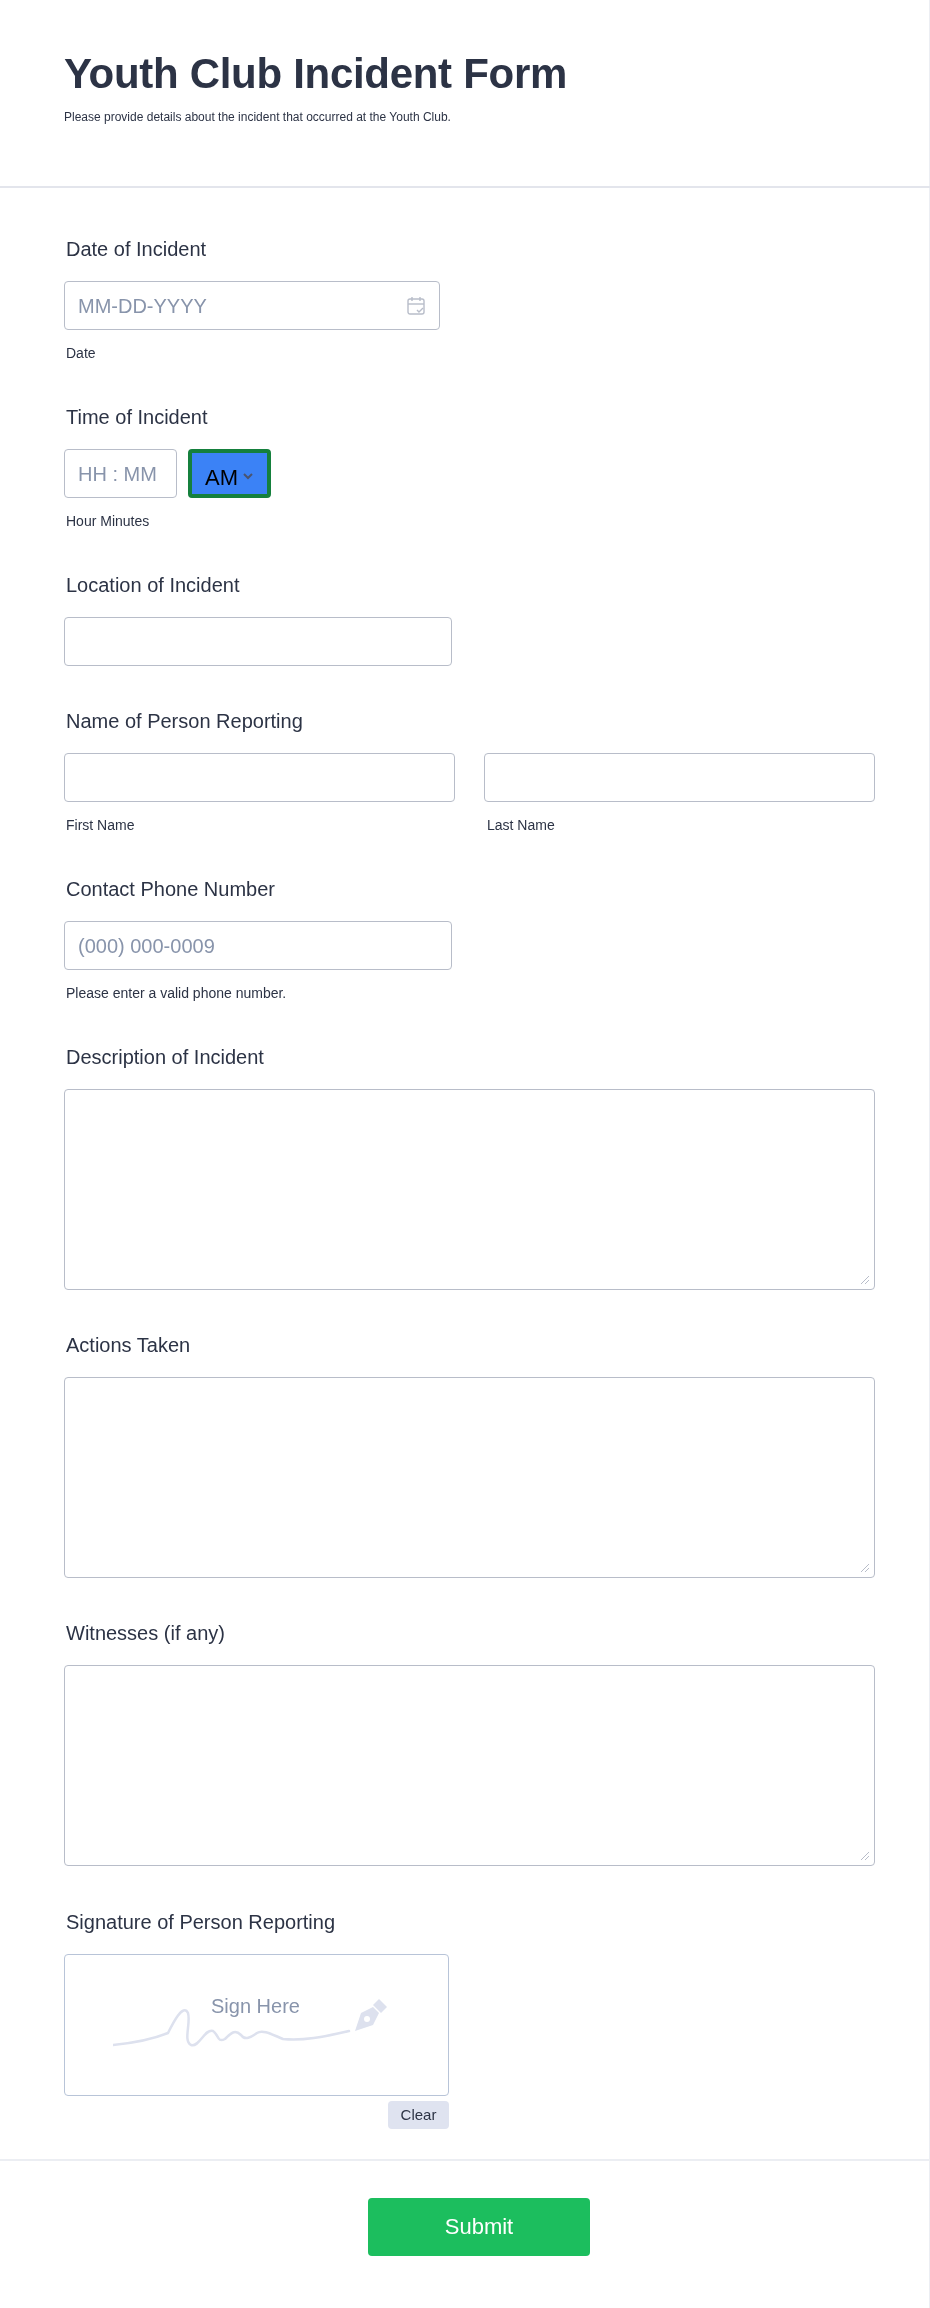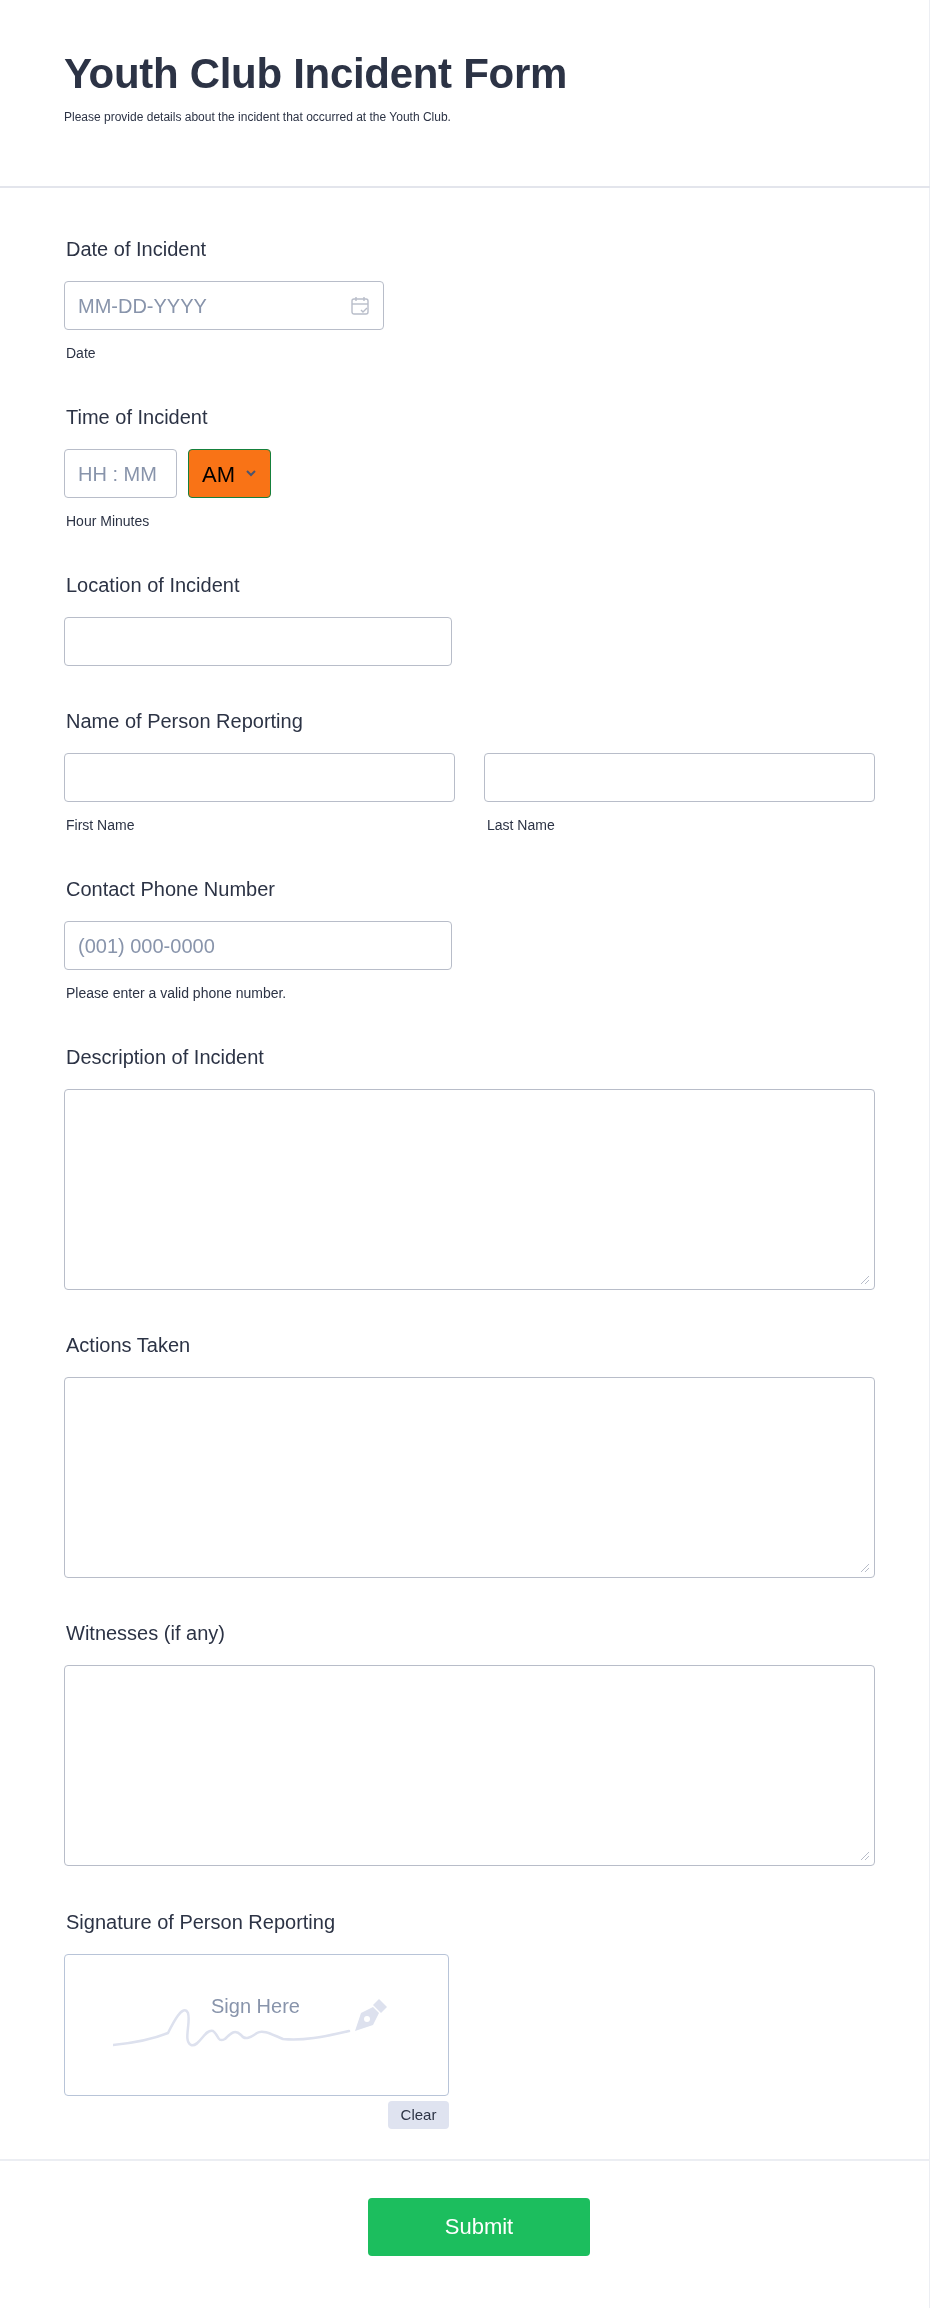--- a/index.html
+++ b/index.html
@@ -13,21 +13,21 @@
     .label { position: absolute; left: 66px; font-size: 20px; color: #2c3345; }
     .sublabel { position: absolute; font-size: 14px; color: #2c3345; }
 
     .input { position: absolute; border: 1px solid #b8bdc9; border-radius: 4px; background: #fff; height: 49px; }
     .placeholder { position: absolute; left: 13px; top: 13px; font-size: 20px; color: #8894ab; }
     .textarea { position: absolute; left: 64px; width: 811px; height: 201px; border: 1px solid #b8bdc9; border-radius: 4px; background: #fff; }
     .resize { position: absolute; right: 4px; bottom: 4px; width: 10px; height: 10px; }
 
     .cal-icon { position: absolute; right: 14px; top: 14px; width: 18px; height: 20px; }
 
-    .ampm { position: absolute; left: 188px; top: 449px; width: 83px; height: 49px; border: 1px solid #15803d; border-radius: 4px; background: #f97316; }
+    .ampm { position: absolute; left: 188px; top: 449px; width: 83px; height: 49px; border: 4px solid #15803d; border-radius: 4px; background: #3b82f6; }
     .ampm-text { position: absolute; left: 13px; top: 12px; font-size: 22px; color: #000; }
     .chev { position: absolute; right: 12px; top: 16px; width: 14px; height: 14px; }
 
     .sig-box { position: absolute; left: 64px; top: 1954px; width: 385px; height: 142px; border: 1px solid #b8c4d8; border-radius: 4px; background: #fff; }
     .sig-text { position: absolute; left: 146px; top: 40px; font-size: 20px; color: #8894ab; }
     .sig-svg { position: absolute; left: 48px; top: 38px; }
     .clear-btn { position: absolute; left: 388px; top: 2101px; width: 61px; height: 28px; background: #dfe3f0; border-radius: 4px; border: none; font-size: 15px; color: #2c3345; font-family: "Liberation Sans", sans-serif; text-align: center; line-height: 28px; }
 
     .footer-line { position: absolute; left: 0; top: 2159px; width: 930px; height: 2px; background: #eceef3; }
     .submit-btn { position: absolute; left: 360px; top: 2198px; width: 222px; height: 58px; background: #1cbe5e; border-radius: 4px; color: #fff; font-size: 22px; text-align: center; line-height: 58px; font-family: "Liberation Sans", sans-serif; margin-left: 8px; }
@@ -36,21 +36,21 @@
 <body>
 
 <div class="page">
 
   <div class="header">
     <div class="title">Youth Club Incident Form</div>
     <div class="subtitle">Please provide details about the incident that occurred at the Youth Club.</div>
   </div>
 
   <div class="label" style="top:238px;">Date of Incident</div>
-  <div class="input" style="left:64px; top:281px; width:320px;">
+  <div class="input" style="left:64px; top:281px; width:376px;">
     <span class="placeholder">MM-DD-YYYY</span>
     <svg class="cal-icon" viewBox="0 0 18 20" fill="none" stroke="#b8bdc9" stroke-width="1.4">
       <rect x="1" y="3" width="16" height="15" rx="2"></rect>
       <line x1="1" y1="8" x2="17" y2="8"></line>
       <line x1="5" y1="1" x2="5" y2="5"></line>
       <line x1="13" y1="1" x2="13" y2="5"></line>
       <polyline points="10,14 12,16 16,12"></polyline>
     </svg>
   </div>
   <div class="sublabel" style="left:66px; top:345px;">Date</div>
@@ -71,21 +71,21 @@
   <div class="input" style="left:64px; top:617px; width:388px;"></div>
 
   <div class="label" style="top:710px;">Name of Person Reporting</div>
   <div class="input" style="left:64px; top:753px; width:391px;"></div>
   <div class="input" style="left:484px; top:753px; width:391px;"></div>
   <div class="sublabel" style="left:66px; top:817px;">First Name</div>
   <div class="sublabel" style="left:487px; top:817px;">Last Name</div>
 
   <div class="label" style="top:878px;">Contact Phone Number</div>
   <div class="input" style="left:64px; top:921px; width:388px;">
-    <span class="placeholder">(001) 000-0000</span>
+    <span class="placeholder">(000) 000-0009</span>
   </div>
   <div class="sublabel" style="left:66px; top:985px;">Please enter a valid phone number.</div>
 
   <div class="label" style="top:1046px;">Description of Incident</div>
   <div class="textarea" style="top:1089px;">
     <svg class="resize" viewBox="0 0 10 10" stroke="#b8bdc9" stroke-width="1">
       <line x1="1" y1="9" x2="9" y2="1"></line>
         <line x1="5" y1="9" x2="9" y2="5"></line>
     </svg>
   </div>

